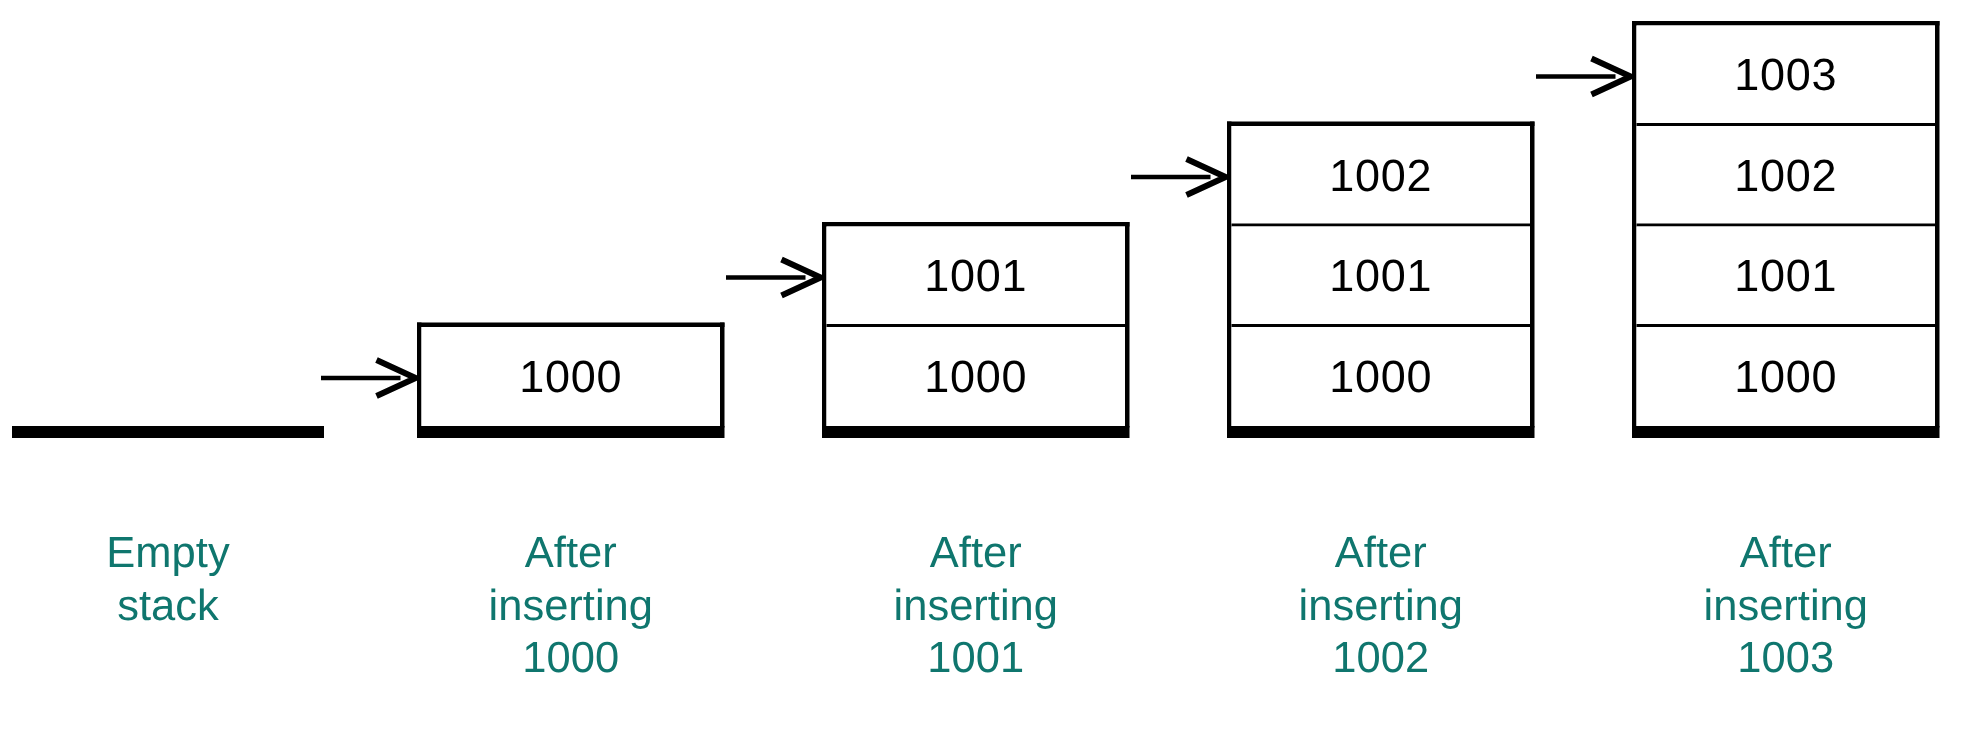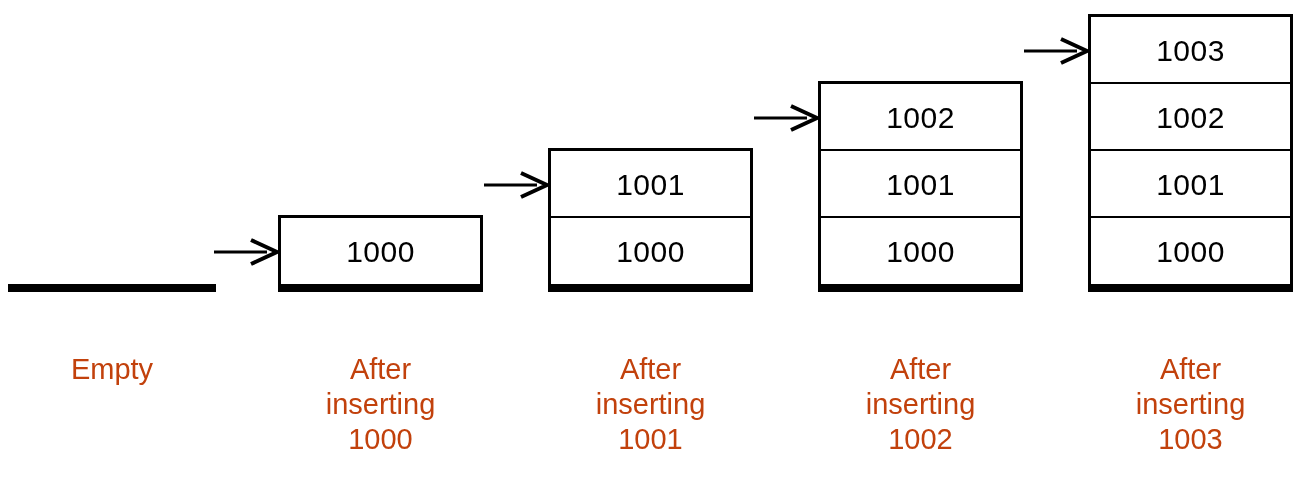--- a/index.html
+++ b/index.html
@@ -83,39 +83,40 @@
   }
 
   
   .caption {
     position: absolute;
     top: 352px;
     width: 205px;
     text-align: center;
     font-size: 29px;
     line-height: 35px;
-    color: #c2410c;
+    color: #0f766e;
   }
   .caption .cap-line {
     display: block;
     white-space: nowrap;
   }
   .caption.empty-caption {
     width: 208px;
   }
 </style>
 </head>
 <body>
 
 <div id="diagram">
 
 <div class="column" style="left: 8px;">
       <div class="base-bar empty-bar"></div>
       <div class="caption empty-caption">
         <span class="cap-line">Empty</span>
+        <span class="cap-line">stack</span>
       </div>
     </div>
     <div class="column" style="left: 278px;">
       <div class="stack" style="height: 70px;">
         <div class="cell">1000</div>
       </div>
       <div class="base-bar stack-bar"></div>
       <div class="arrow" style="left: -65px; top: 234.5px;">
         <svg viewBox="0 0 66 34" xmlns="http://www.w3.org/2000/svg">
           <line x1="1" y1="17" x2="54" y2="17" stroke="#000" stroke-width="3"></line>

